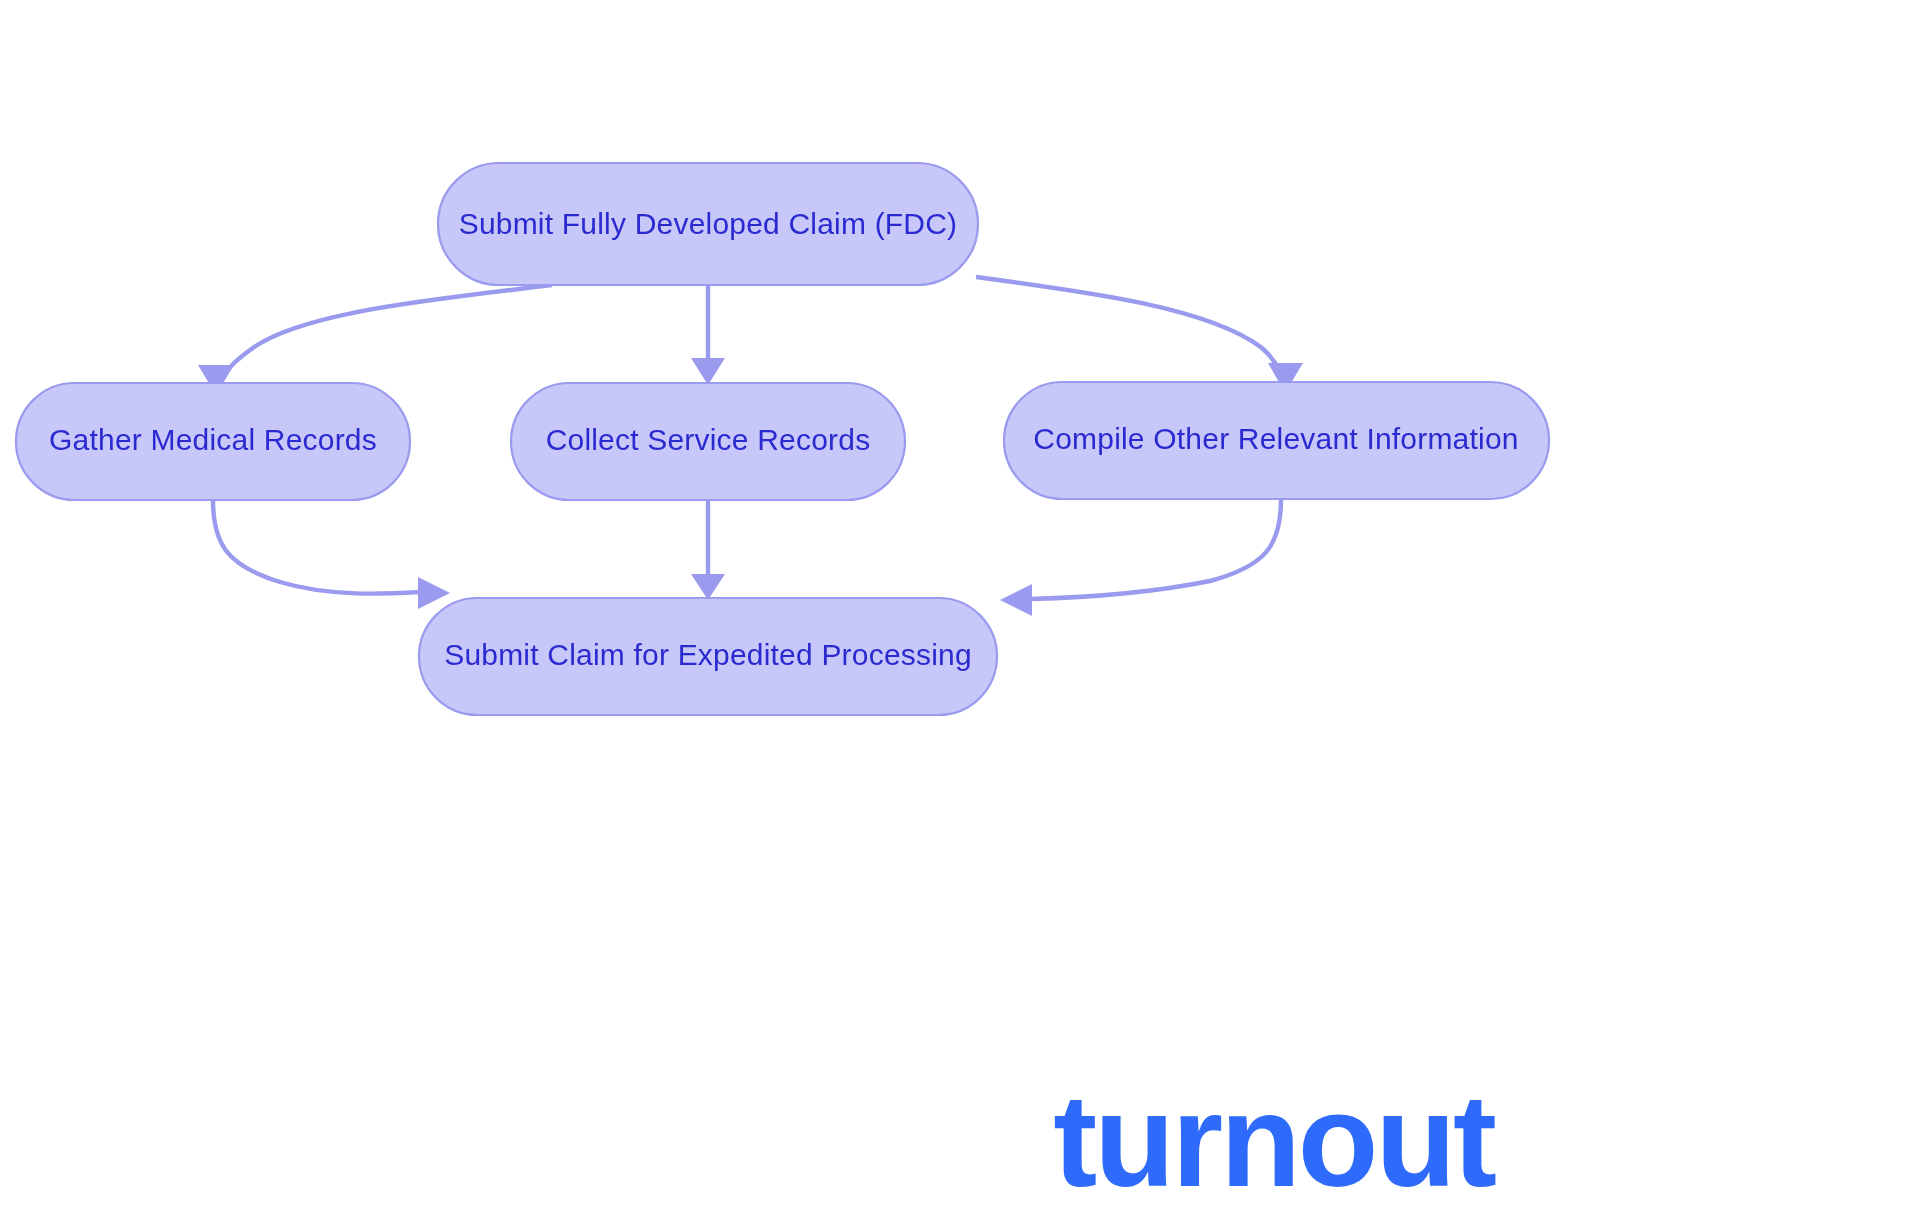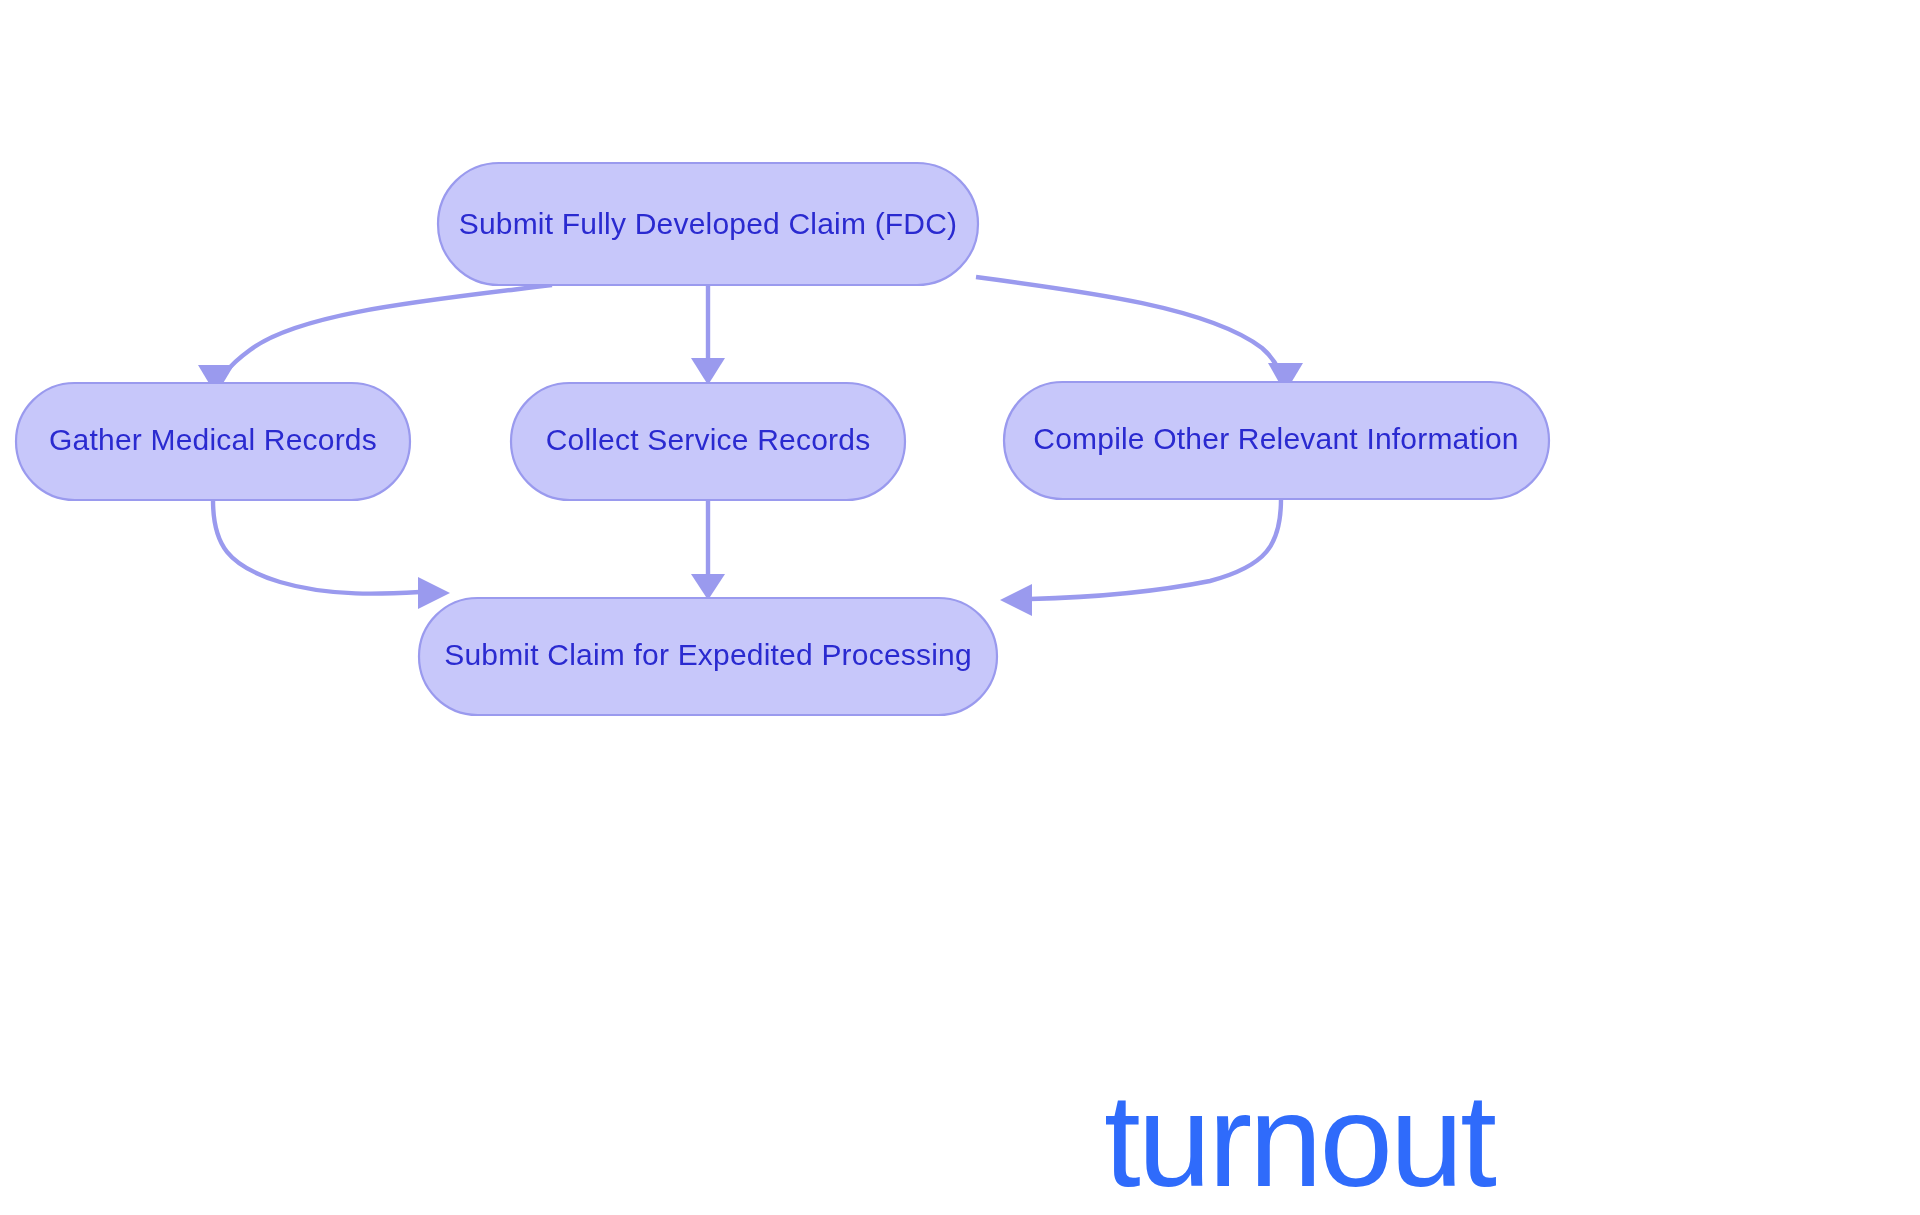--- a/index.html
+++ b/index.html
@@ -49,21 +49,21 @@
   .edge-head {
     fill: #9a9aee;
     stroke: none;
   }
   .wordmark {
     position: absolute;
     right: 34px;
     bottom: 8px;
     font-family: "Liberation Sans", sans-serif;
     font-size: 132px;
-    font-weight: normal;
+    font-weight: bold;
     letter-spacing: -3px;
     line-height: 1;
     color: #2f6bfb;
     user-select: none;
   }
 </style>
 </head>
 <body>
 
 <div id="canvas">

